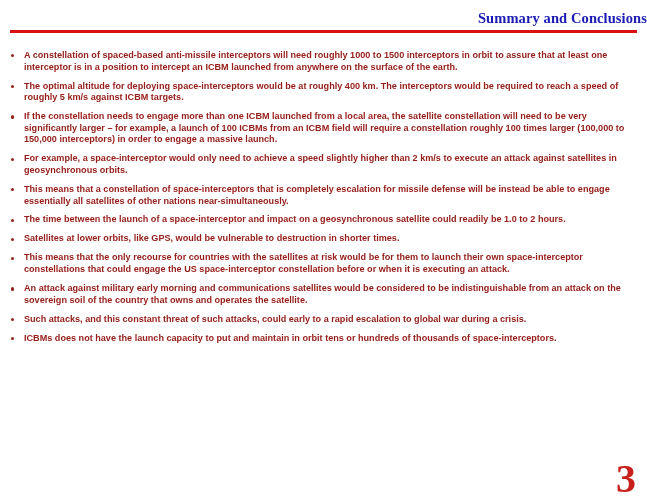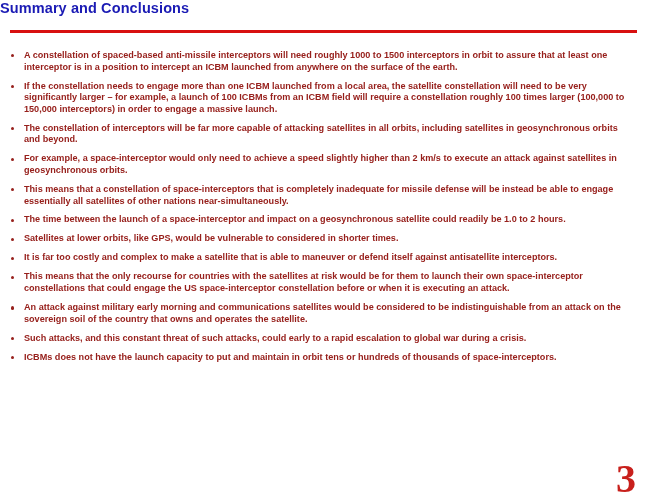--- a/index.html
+++ b/index.html
@@ -14,27 +14,28 @@
     overflow: hidden;
   }
   .slide {
     position: relative;
     width: 647px;
     height: 500px;
     background: #ffffff;
     box-sizing: border-box;
   }
   .slide-title {
-    text-align: left;
+    text-align: right;
     color: #1a1ab4;
     font-size: 14.5px;
     font-weight: bold;
     letter-spacing: 0.1px;
+    padding-top: 10px;
     line-height: 17px;
-    font-family: Liberation Sans, sans-serif;
+    font-family: Liberation Serif, serif;
   }
   .title-rule {
     position: absolute;
     left: 10px;
     top: 30px;
     width: 627px;
     height: 3px;
     background: #d81010;
   }
   .bullet-list {
@@ -82,27 +83,26 @@
 <body>
 
 <div class="slide">
 
   <div class="slide-title">Summary and Conclusions</div>
 
   <div class="title-rule"></div>
 
   <ul class="bullet-list">
     <li class="bullet-item">A constellation of spaced-based anti-missile interceptors will need roughly 1000 to 1500 interceptors in orbit to assure that at least one interceptor is in a position to intercept an ICBM launched from anywhere on the surface of the earth.</li>
+    <li class="bullet-item">The optimal altitude for deploying space-interceptors would be at roughly 400 km.  The interceptors would be required to reach a speed of roughly 5 km/s against ICBM targets.</li>
     <li class="bullet-item">If the constellation needs to engage more than one ICBM launched from a local area, the satellite constellation will need to be very significantly larger – for example, a launch of 100 ICBMs from an ICBM field will require a constellation roughly 100 times larger (100,000 to 150,000 interceptors) in order to engage a massive launch.</li>
-    <li class="bullet-item">The constellation of interceptors will be far more capable of attacking satellites in all orbits, including satellites in geosynchronous orbits and beyond.</li>
     <li class="bullet-item">For example, a space-interceptor would only need to achieve a speed slightly higher than 2 km/s to execute an attack against satellites in geosynchronous orbits.</li>
-    <li class="bullet-item">This means that a constellation of space-interceptors that is completely inadequate for missile defense will be instead be able to engage essentially all satellites of other nations near-simultaneously.</li>
+    <li class="bullet-item">This means that a constellation of space-interceptors that is completely escalation for missile defense will be instead be able to engage essentially all satellites of other nations near-simultaneously.</li>
     <li class="bullet-item">The time between the launch of a space-interceptor and impact on a geosynchronous satellite could readily be 1.0 to 2 hours.</li>
-    <li class="bullet-item">Satellites at lower orbits, like GPS, would be vulnerable to considered in shorter times.</li>
-    <li class="bullet-item">It is far too costly and complex to make a satellite that is able to maneuver or defend itself against antisatellite interceptors.</li>
+    <li class="bullet-item">Satellites at lower orbits, like GPS, would be vulnerable to destruction in shorter times.</li>
     <li class="bullet-item">This means that the only recourse for countries with the satellites at risk would be for them to launch their own space-interceptor constellations that could engage the US space-interceptor constellation before or when it is executing an attack.</li>
     <li class="bullet-item">An attack against military early morning and communications satellites would be considered to be indistinguishable from an attack on the sovereign soil of the country that owns and operates the satellite.</li>
     <li class="bullet-item">Such attacks, and this constant threat of such attacks, could early to a rapid escalation to global war during a crisis.</li>
     <li class="bullet-item">ICBMs does not have the launch capacity to put and maintain in orbit tens or hundreds of thousands of space-interceptors.</li>
   </ul>
 
   <div class="page-number">3</div>
 
 </div>
 

